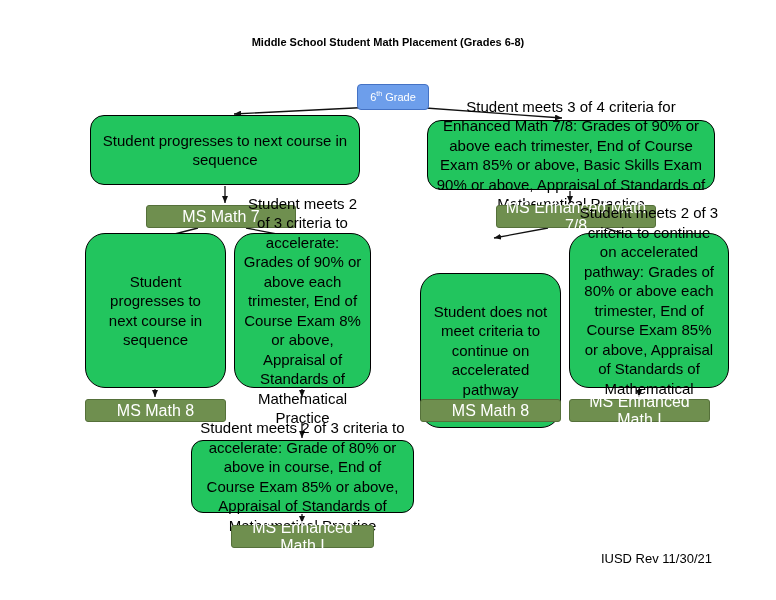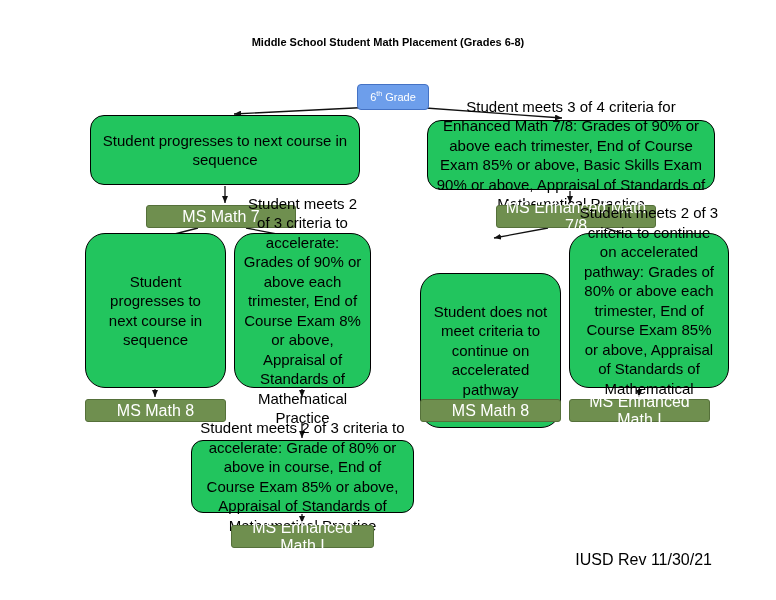--- a/index.html
+++ b/index.html
@@ -49,21 +49,21 @@
   #n-continue   { left: 569px; top: 233px; width: 160px; height: 155px; border-radius: 20px; }
   #n-math8l     { left: 85px;  top: 399px; width: 141px; height: 23px; }
   #n-bridge     { left: 234px; top: 399px; width: 137px; height: 23px; }
   #n-math8r     { left: 420px; top: 399px; width: 141px; height: 23px; }
   #n-enh1r      { left: 569px; top: 399px; width: 141px; height: 23px; }
   #n-bridgecrit { left: 191px; top: 440px; width: 223px; height: 73px; border-radius: 12px; padding: 4px 6px; }
   #n-enh1b      { left: 231px; top: 525px; width: 143px; height: 23px; }
 
   .footer {
     position: absolute; top: 551px; right: 64px;
-    font-size: 16px; color: #000;
+    font-size: 13px; color: #000;
   }
 </style>
 </head>
 <body>
 
 <div class="page">
 
   <div class="title">Middle School Student Math Placement (Grades 6-8)</div>
 
   <svg class="connectors" width="776" height="600">

